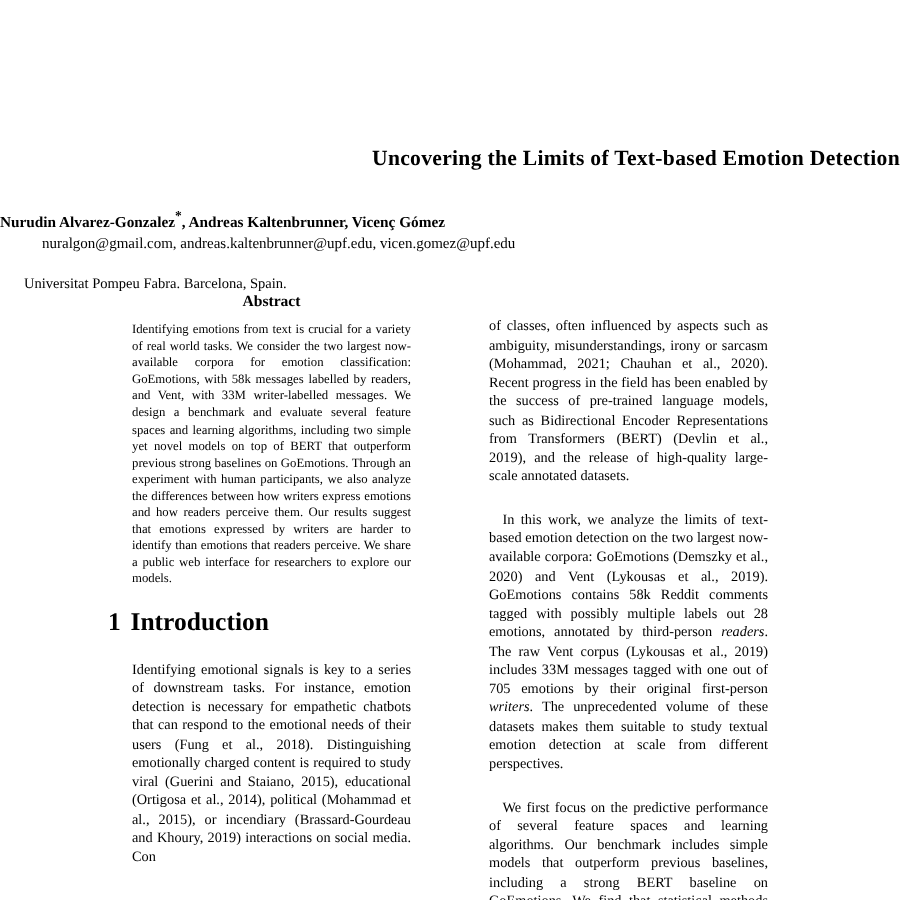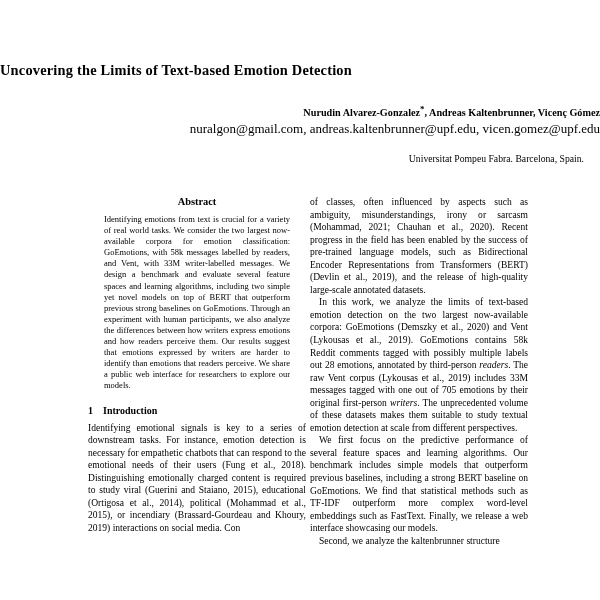--- a/index.html
+++ b/index.html
@@ -18,47 +18,49 @@
   .page {
     position: relative;
     width: 600px;
     height: 600px;
     overflow: hidden;
   }
 
   
   .title-block {
     padding-top: 62px;
-    text-align: left;
+    text-align: right;
+    margin-top: 36px;
   }
   .paper-title {
     font-size: 14.4px;
     font-weight: bold;
     letter-spacing: 0.2px;
     margin: 0;
   }
 
   .author-block {
-    text-align: right;
+    text-align: left;
     margin-top: 28px;
   }
   .author-line {
     font-size: 10.2px;
     font-weight: bold;
     margin: 0 0 3px 0;
   }
   .footnote-mark {
     font-weight: bold;
     font-size: 9px;
     vertical-align: super;
     line-height: 0;
   }
   .email-line {
-    font-size: 13px;
+    font-size: 10px;
     margin: 0 0 2px 0;
+    padding-left: 28px;
   }
   .affiliation-line {
     font-size: 9.7px;
     margin: 16px;
   }
 
   
   .columns {
     position: absolute;
     top: 196px;
@@ -67,21 +69,21 @@
     height: 404px;
     overflow: hidden;
   }
   .col {
     position: absolute;
     top: 0;
     width: 218px;
     height: 404px;
     overflow: hidden;
   }
-  .col-left  { left: 88px; }
+  .col-left  { left: 72px; }
   .col-right { left: 310px; }
 
   
   .abstract-wrap {
     width: 186px;
     margin: 0 auto 0 16px;
   }
   .abstract-heading {
     text-align: center;
     font-size: 10.4px;
@@ -91,31 +93,31 @@
   .abstract-body p {
     margin: 0;
     font-size: 8.5px;
     line-height: 11.1px;
     text-align: justify;
     text-justify: inter-word;
     hyphens: none;
   }
 
   .section-heading {
-    font-size: 10px;
+    font-size: 17px;
     font-weight: bold;
     margin: 13px 0 6px 0;
   }
   .section-heading .num {
     display: inline-block;
     min-width: 15px;
   }
 
   .body-par {
-    margin: 0;
+    margin: 16px;
     font-size: 9.55px;
     line-height: 12.55px;
     text-align: justify;
     text-justify: inter-word;
     hyphens: none;
   }
   .body-par + .body-par {
     text-indent: 9px;
   }
   .body-par.cont {

